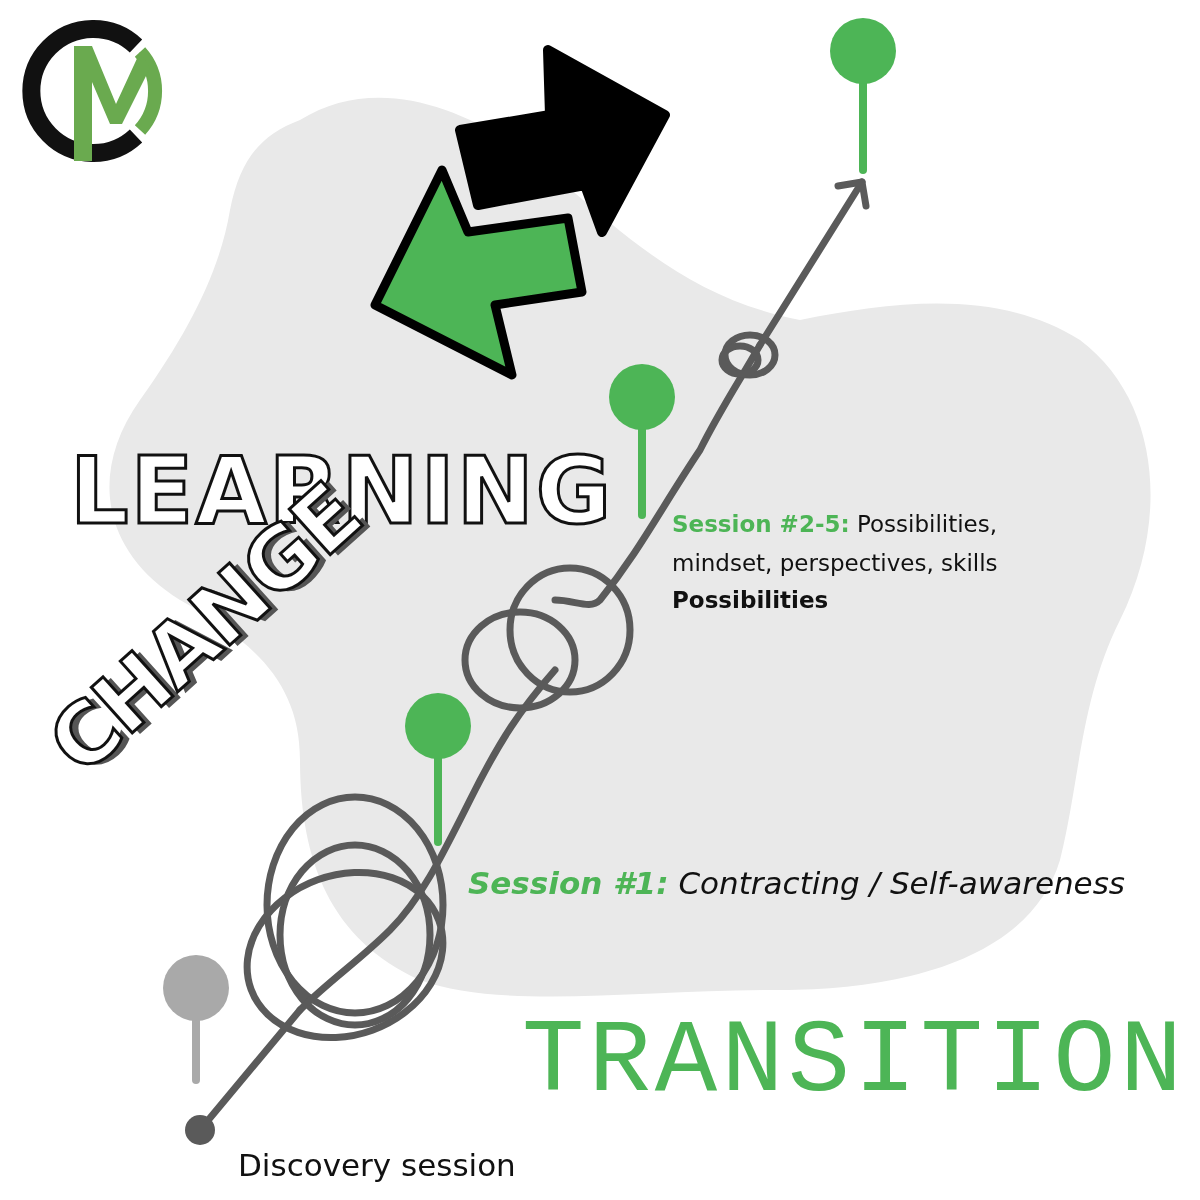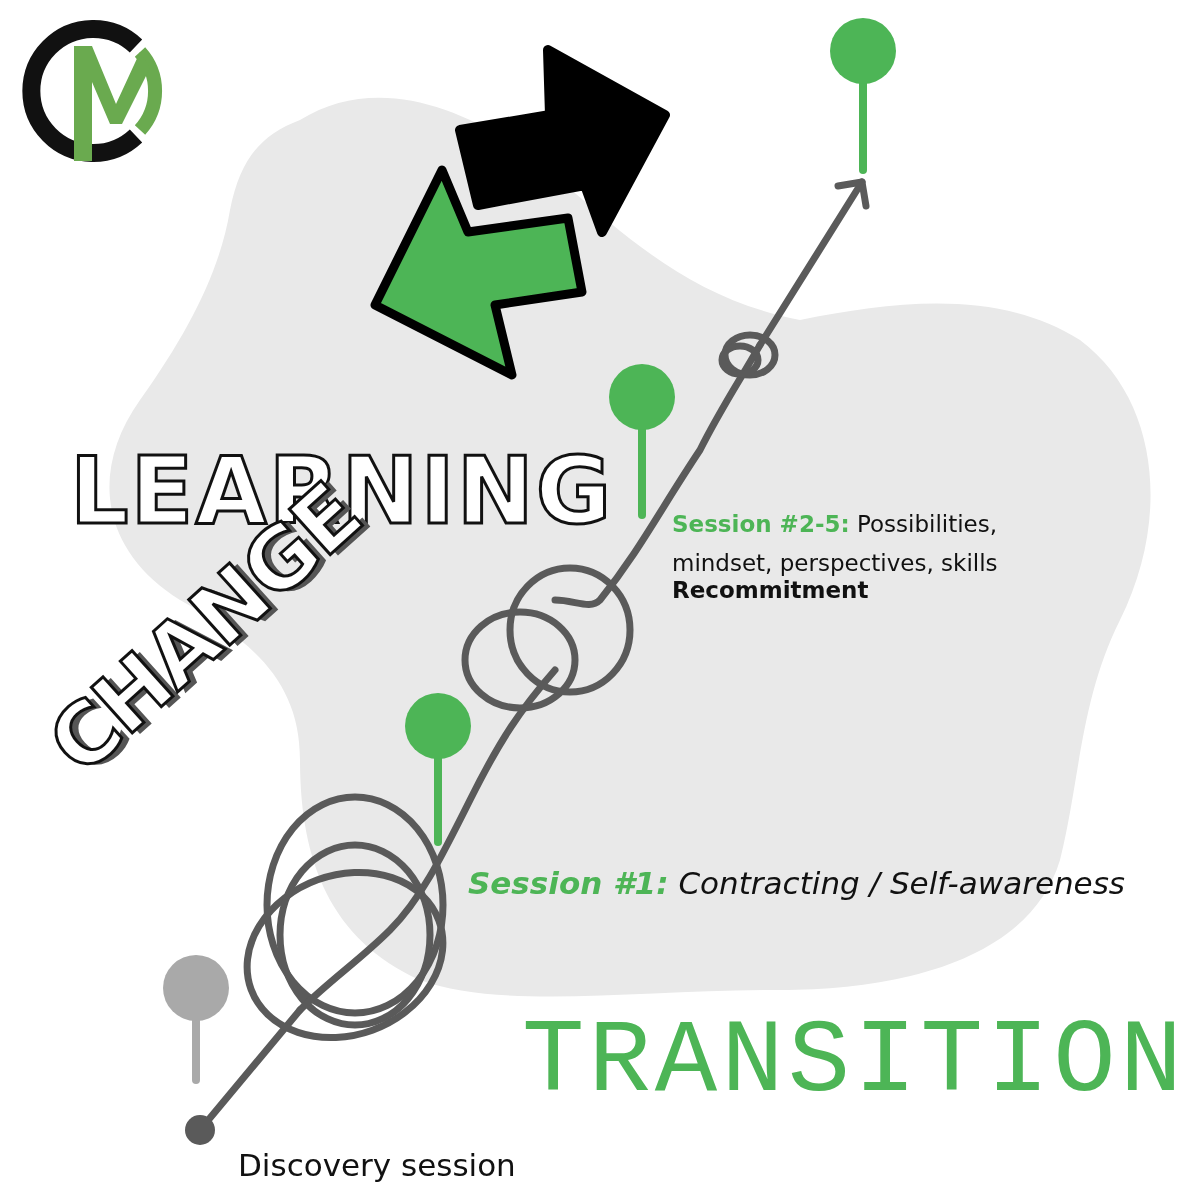--- a/index.html
+++ b/index.html
@@ -83,22 +83,22 @@
 <div class="transition">TRANSITION</div>
 
 <div class="label" style="left:885px;top:166px;font-size:31px;">
 </div>
 
 <div class="label" style="left:672px;top:513px;font-size:23px;">
   <span class="line" style="margin-bottom:16px;">
     <span class="green">Session #2-5:</span>
     <span>Possibilities,</span>
   </span>
-  <span class="line" style="margin-bottom:4px;">mindset, perspectives, skills</span>
-  <span class="line bold">Recommitment</span>
+  <span class="line" style="margin-bottom:14px;">mindset, perspectives, skills</span>
+  <span class="line bold">Possibilities</span>
 </div>
 
 <div class="label" style="left:468px;top:868px;font-size:31px;font-style:italic;">
   <span class="line" style="margin-bottom:16px;">
     <span class="green">Session #1:</span>
     <span>Contracting / Self-awareness</span>
   </span>
 </div>
 
 <div class="label" style="left:238px;top:1118px;font-size:31px;margin-top:32px;">

